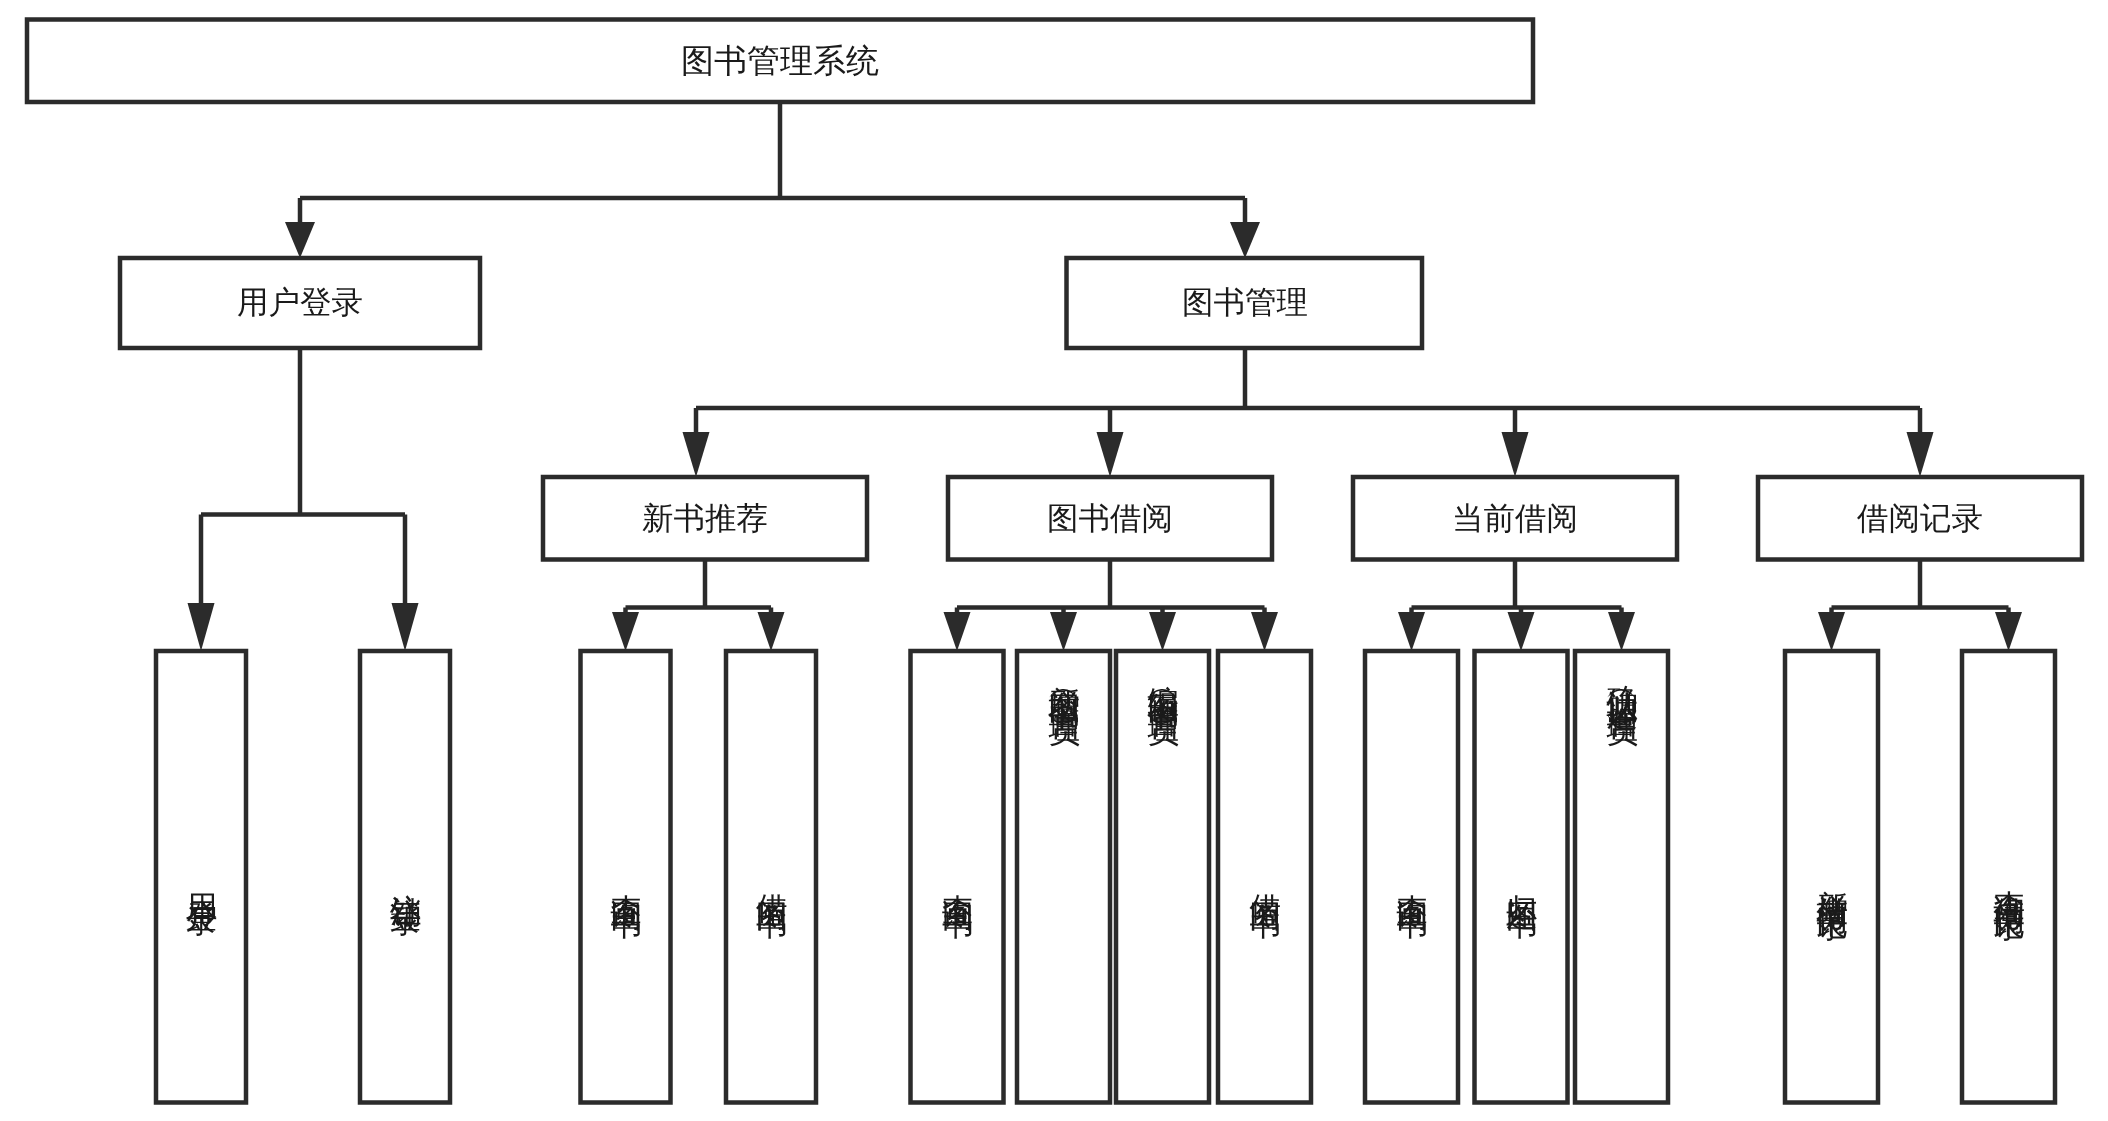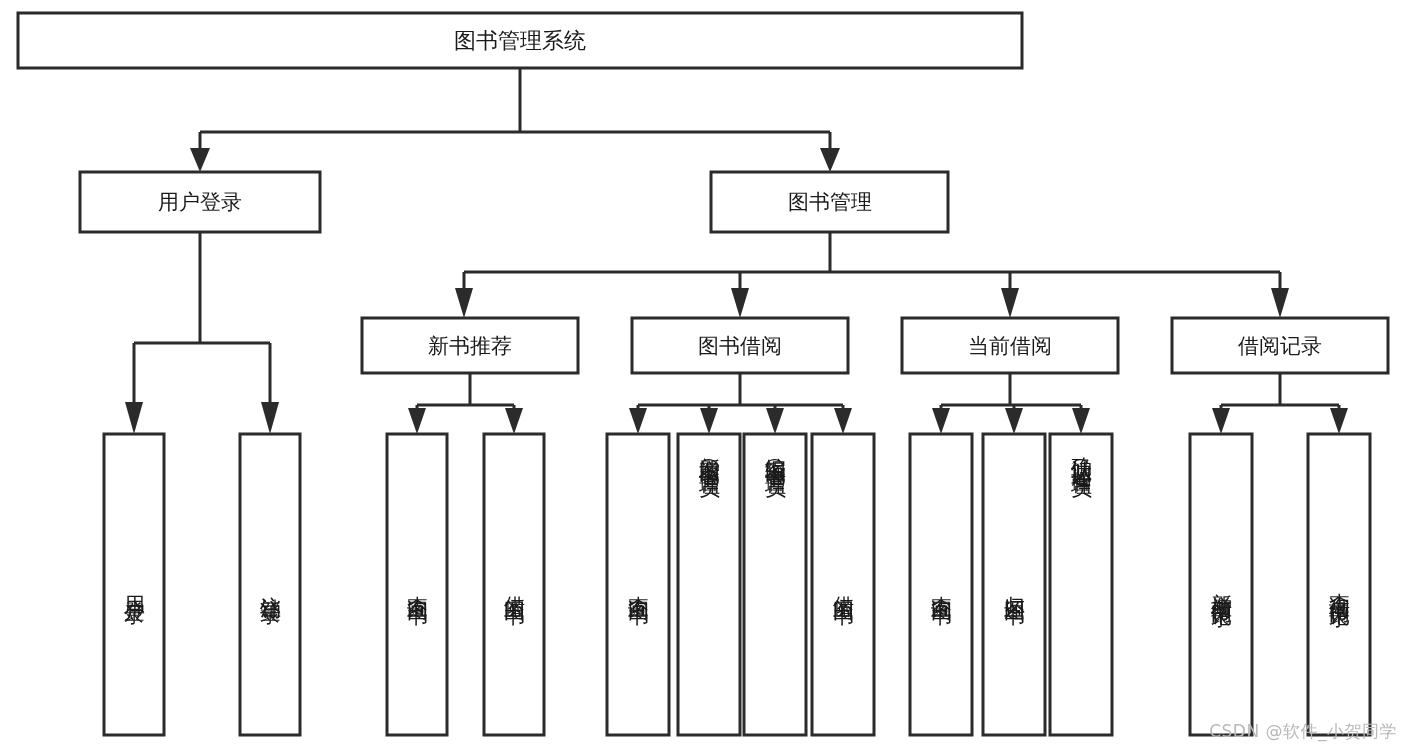--- a/index.html
+++ b/index.html
@@ -251,15 +251,14 @@
   <div class="leaf-label-wrap" style="left:1050px; top:440px; width:62px; height:301px;">
     <div class="leaf-label">确认归还（管理员）</div>
   </div>
   <div class="leaf-label-wrap" style="left:1190px; top:434px; width:62px; height:301px; align-items:center;">
     <div class="leaf-label">新增借阅记录</div>
   </div>
   <div class="leaf-label-wrap" style="left:1308px; top:434px; width:62px; height:301px; align-items:center;">
     <div class="leaf-label">查询借阅记录</div>
   </div>
 
-  <div class="watermark">CSDN @软件_小贺同学</div>
 
 </div>
 
 </body></html>

